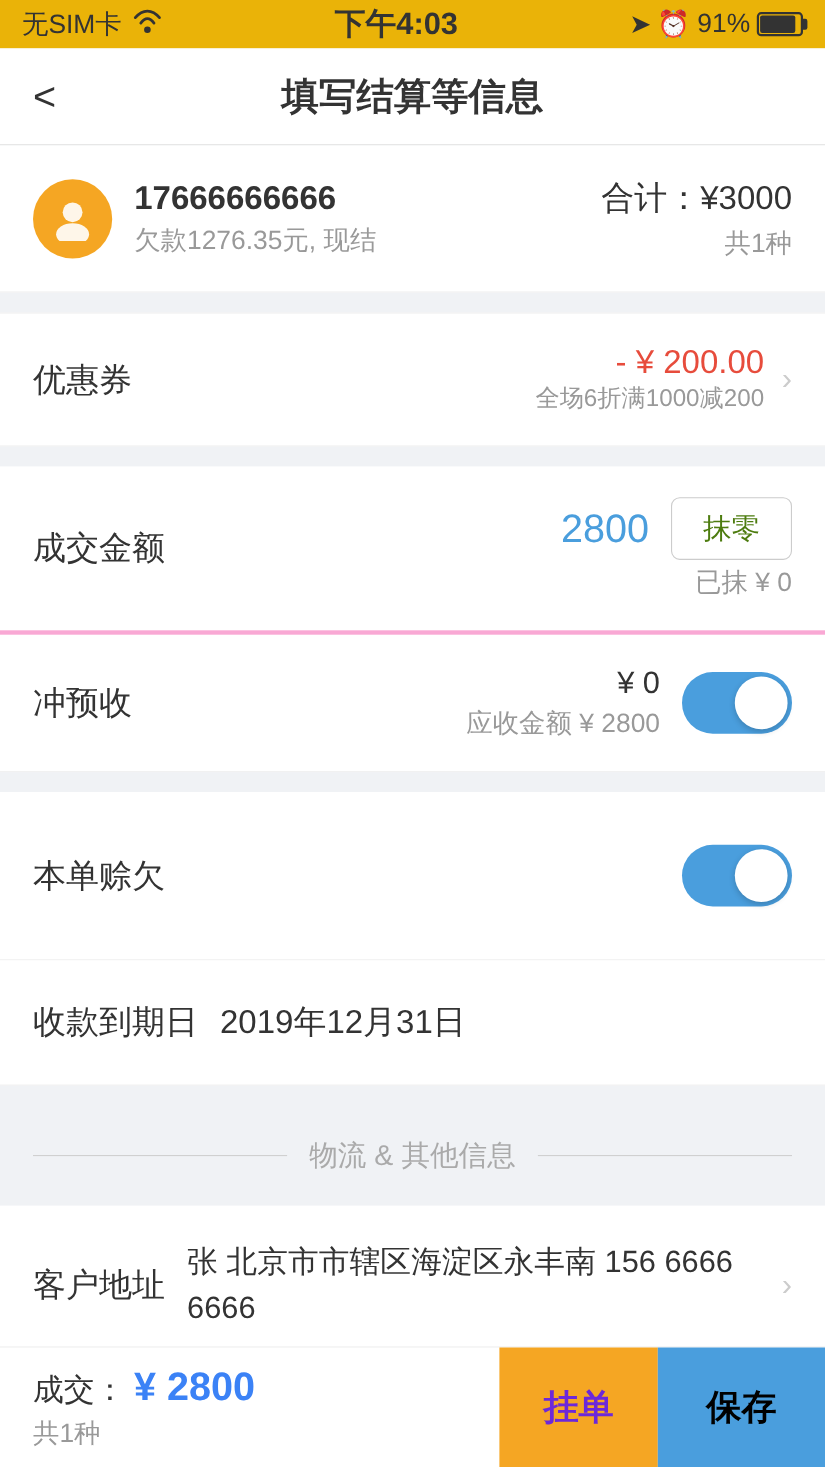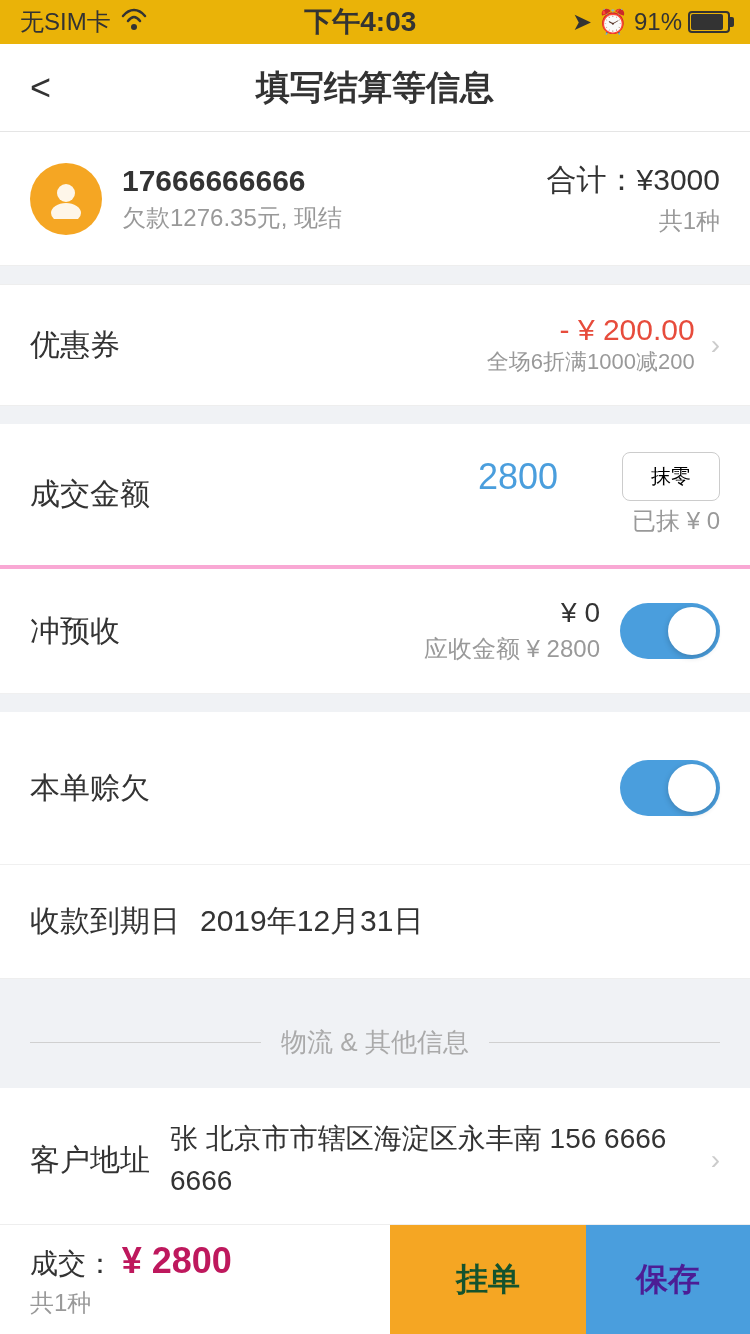--- a/index.html
+++ b/index.html
@@ -137,25 +137,24 @@
     .form-value-area { display: flex; align-items: center; gap: 20px; }
     .deal-amount {
       font-size: 36px;
       font-weight: 400;
       color: #4a9edd;
     }
     .round-btn {
       border: 1px solid #ccc;
       border-radius: 8px;
       padding: 10px 28px;
-      font-size: 20px;
-      color: #000000;
+      font-size: 26px;
+      color: #4d7c0f;
       background: #fff;
       cursor: pointer;
-      margin-left: 44px;
     }
     .amount-sub { font-size: 24px; color: #999; margin-top: 4px; text-align: right; }
 
     
     .prereceive-row {
       display: flex;
       align-items: center;
       justify-content: space-between;
       padding: 28px 30px;
       border-bottom: 1px solid #f0f0f0;
@@ -243,44 +242,44 @@
       background: #fff;
       display: flex;
       align-items: center;
       border-top: 1px solid #eee;
     }
     .bottom-summary {
       flex: 1;
       padding: 0 30px;
     }
     .bottom-deal { font-size: 28px; color: #333; }
-    .bottom-amount { font-size: 36px; font-weight: 600; color: #be185d; display: inline; }
+    .bottom-amount { font-size: 36px; font-weight: 600; color: #3b82f6; display: inline; }
     .bottom-count { font-size: 24px; color: #999; margin-top: 4px; }
     .bottom-btn-hang {
-      width: 196px;
+      width: 144px;
       height: 110px;
       background: #f5a623;
       display: flex;
       align-items: center;
       justify-content: center;
       font-size: 32px;
       font-weight: 600;
-      color: #14532d;
+      color: #6d28d9;
       cursor: pointer;
     }
     .bottom-btn-save {
-      width: 164px;
+      width: 152px;
       height: 110px;
       background: #4a9edd;
       display: flex;
       align-items: center;
       justify-content: center;
       font-size: 32px;
       font-weight: 600;
-      color: #4c1d95;
+      color: #000000;
       cursor: pointer;
     }
   </style>
 </head>
 <body>
 
 <div class="status-bar">
   <div class="status-left">
     <span>无SIM卡</span>
     <span>

